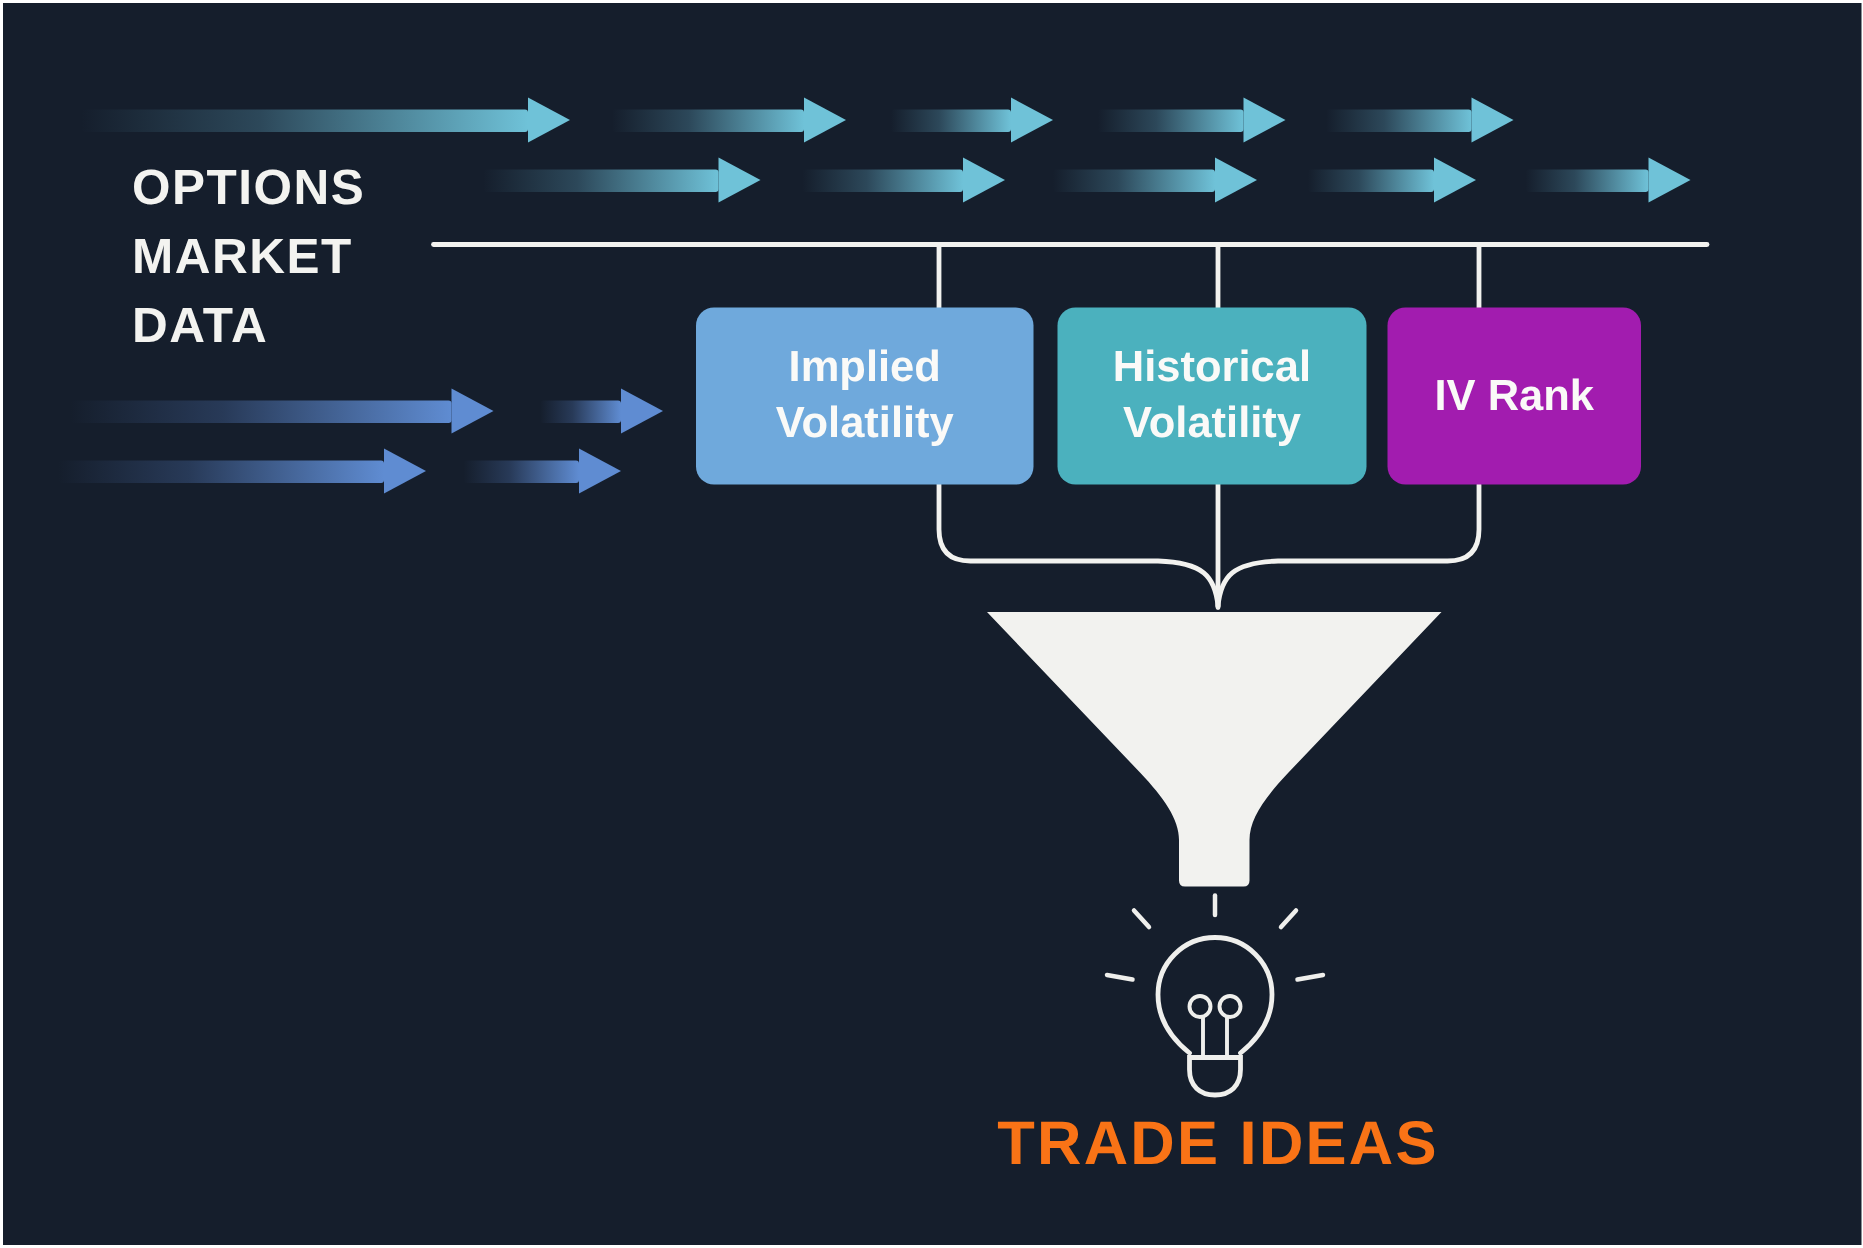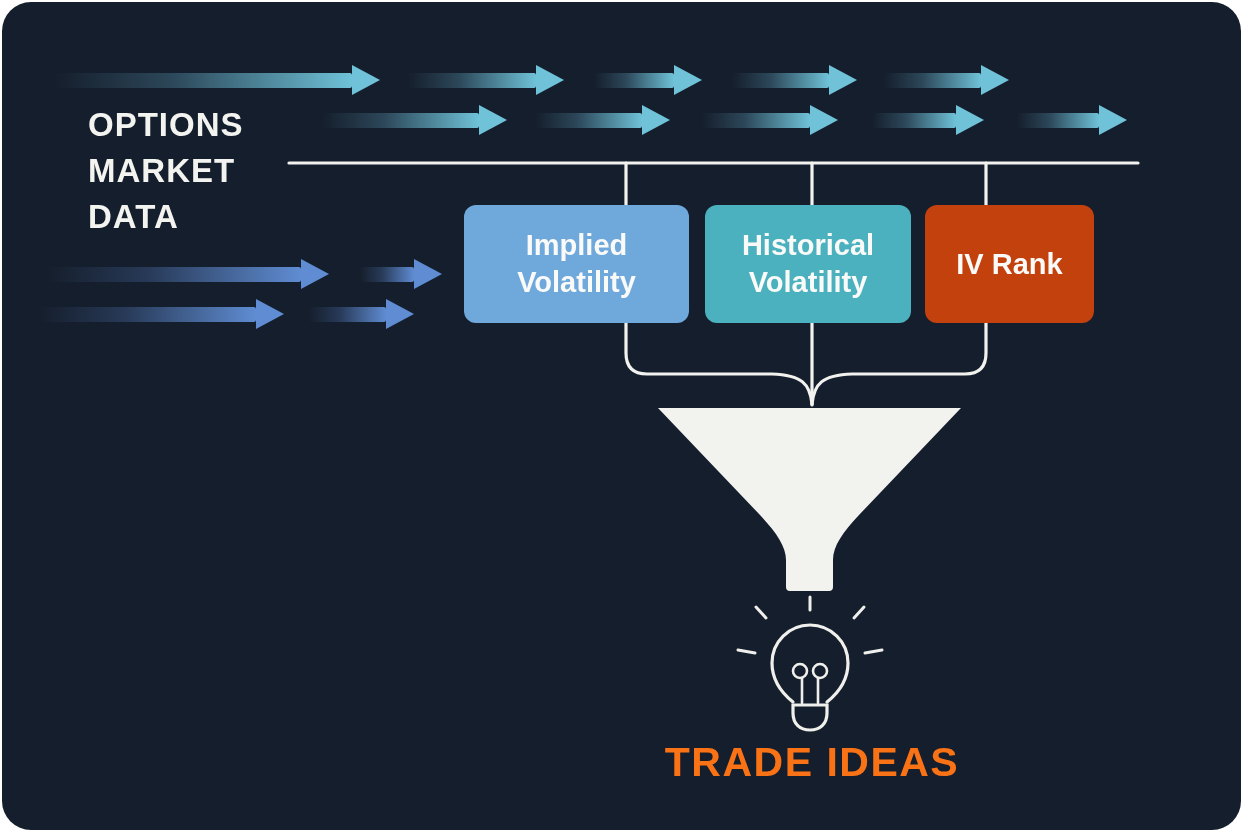--- a/index.html
+++ b/index.html
@@ -1,18 +1,18 @@
 <!DOCTYPE html>
 <html><head>
 <meta charset="utf-8">
 <style>
   html,body{margin:0;padding:0;background:#ffffff;}
   .frame{position:relative;width:1242px;height:832px;background:#ffffff;overflow:hidden;
          font-family:"Liberation Sans", sans-serif;}
-  .canvas{position:absolute;left:2px;top:2px;width:1239px;height:828px;background:#151E2C;overflow:hidden;border-radius:29px;}
+  .canvas{position:absolute;left:2px;top:2px;width:1239px;height:828px;background:#151E2C;overflow:hidden;}
 
   
   .source-title{
     position:absolute;left:86px;top:100px;
     color:#F3F3F0;font-size:33px;font-weight:700;line-height:46px;
     letter-spacing:1px;white-space:pre-line;
   }
   .output-title{
     position:absolute;left:810px;top:737px;transform:translateX(-50%);
     color:#f97316;font-size:41px;font-weight:700;letter-spacing:1.5px;white-space:nowrap;
@@ -151,20 +151,20 @@
         </g>
       </g>
     </svg>
 
     <div class="factor-box box-historical" style="background: rgb(75, 177, 190);">
       <span>Historical Volatility</span>
     </div>
     <div class="factor-box box-implied" style="background: rgb(111, 169, 220);">
       <span>Implied Volatility</span>
     </div>
-    <div class="factor-box box-ivrank" style="background: #c2410c; text-align: center;">
+    <div class="factor-box box-ivrank" style="background: #a21caf; text-align: center;">
       <span>IV Rank</span>
     </div>
 
     <div class="output-title">TRADE IDEAS</div>
 
   </div>
 </div>
 
 </body></html>

